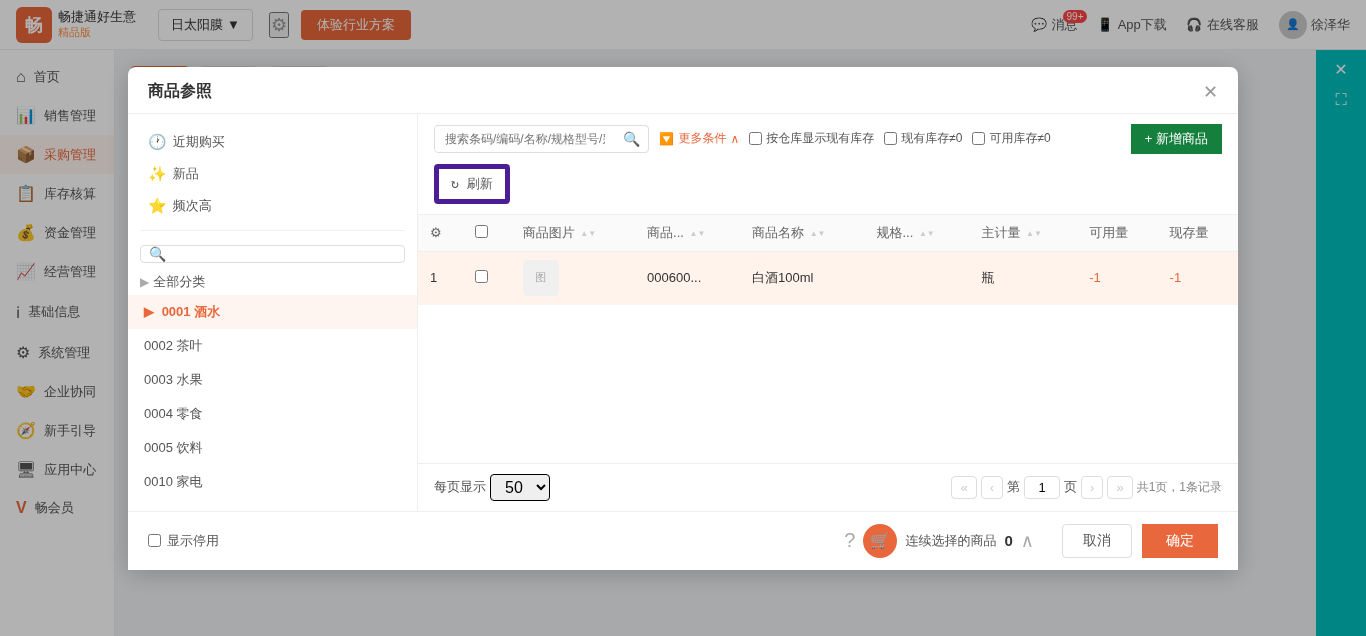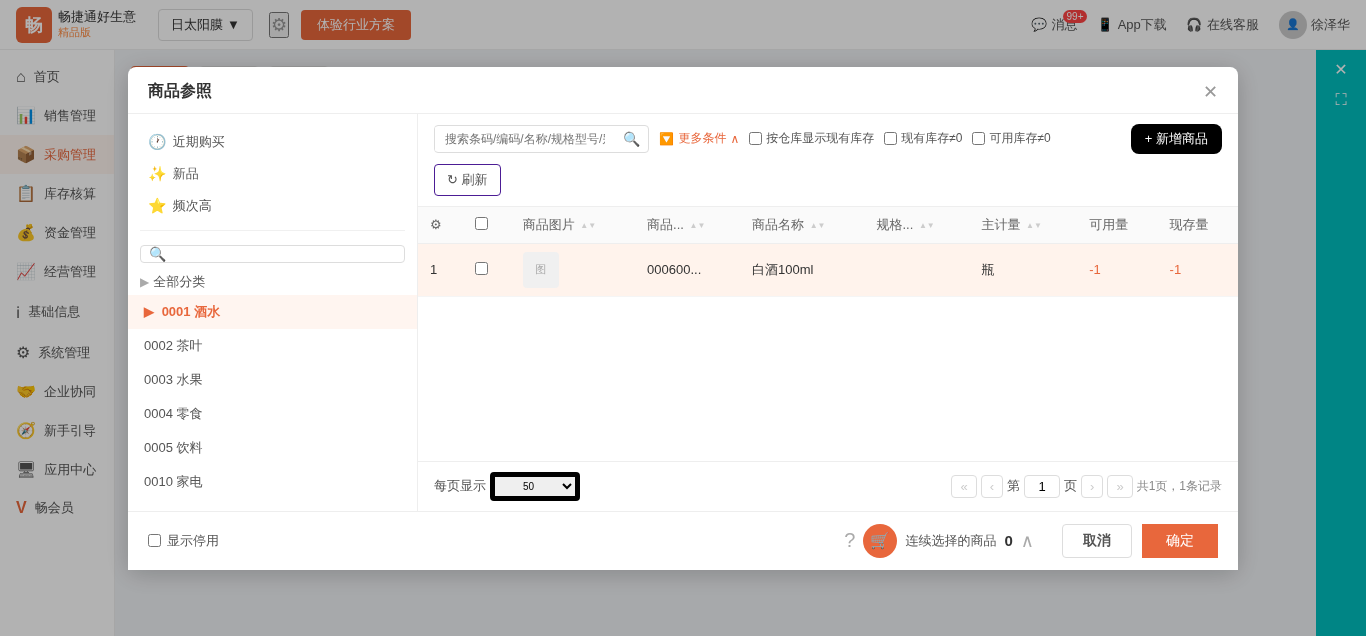--- a/index.html
+++ b/index.html
@@ -170,30 +170,30 @@
       color: #e8673c; font-size: 12px; cursor: pointer;
     }
     .checkbox-item {
       display: flex; align-items: center; gap: 4px;
       font-size: 12px; color: #555; cursor: pointer;
     }
     .checkbox-item input { cursor: pointer; }
 
     .btn-add {
       margin-left: auto;
-      background: #000000; color: #fff;
-      border: none; border-radius: 8px;
+      background: #15803d; color: #fff;
+      border: none; border-radius: 0;
       padding: 6px 14px; font-size: 13px; cursor: pointer;
       display: flex; align-items: center; gap: 4px;
     }
     .btn-refresh {
       background: #fff; color: #555;
-      border: 1px solid #4c1d95; border-radius: 4px;
+      border: 5px solid #4c1d95; border-radius: 4px;
       padding: 6px 12px; font-size: 13px; cursor: pointer;
-      display: flex; align-items: center; gap: 4px;
+      display: flex; align-items: center; gap: 4px; font-family: Liberation Mono, monospace;
     }
 
     
     .table-wrap { flex: 1; overflow: auto; }
     table { width: 100%; border-collapse: collapse; font-size: 13px; }
     thead tr { background: #fafafa; border-bottom: 1px solid #eee; }
     thead th {
       padding: 9px 12px; text-align: left; color: #666;
       font-weight: normal; border-bottom: 1px solid #eee;
       white-space: nowrap;
@@ -213,22 +213,22 @@
     
     .pagination {
       display: flex; align-items: center; gap: 6px;
       padding: 10px 16px; border-top: 1px solid #eee;
       font-size: 13px; color: #555;
     }
     .per-page-select {
       display: flex; align-items: center; gap: 4px;
     }
     .per-page-select select {
-      border: 5px solid #000000; border-radius: 4px;
-      padding: 3px 24px; font-size: 10px; cursor: pointer;
+      border: 1px solid #000000; border-radius: 4px;
+      padding: 3px 10px; font-size: 16px; cursor: pointer;
     }
     .page-nav { display: flex; align-items: center; gap: 4px; margin-left: auto; }
     .page-btn {
       padding: 3px 8px; border: 1px solid #ddd; border-radius: 4px;
       background: #fff; cursor: pointer; font-size: 13px; color: #555;
     }
     .page-btn.disabled { color: #ccc; cursor: default; }
     .page-input {
       width: 36px; text-align: center; border: 1px solid #ddd; border-radius: 4px;
       padding: 3px 4px; font-size: 13px;
@@ -249,21 +249,21 @@
       width: 34px; height: 34px; background: #e8673c; border-radius: 50%;
       display: flex; align-items: center; justify-content: center;
       color: #fff; font-size: 16px; cursor: pointer;
     }
     .cart-label { font-size: 13px; color: #555; }
     .cart-count { font-size: 15px; font-weight: bold; color: #333; }
     .expand-icon { font-size: 18px; color: #aaa; cursor: pointer; }
     .footer-right { display: flex; gap: 10px; }
     .btn-cancel {
       padding: 7px 20px; border: 1px solid #ddd; border-radius: 4px;
-      background: #fff; color: #555; font-size: 14px; cursor: pointer; font-weight: bold;
+      background: #fff; color: #555; font-size: 14px; cursor: pointer;
     }
     .btn-confirm {
       padding: 7px 24px; border: none; border-radius: 0;
       background: #e8673c; color: #fff; font-size: 14px; cursor: pointer;
     }
     .help-icon { font-size: 20px; color: #aaa; cursor: pointer; }
 
     
     .teal-panel {
       width: 50px; background: #00bfbf;

